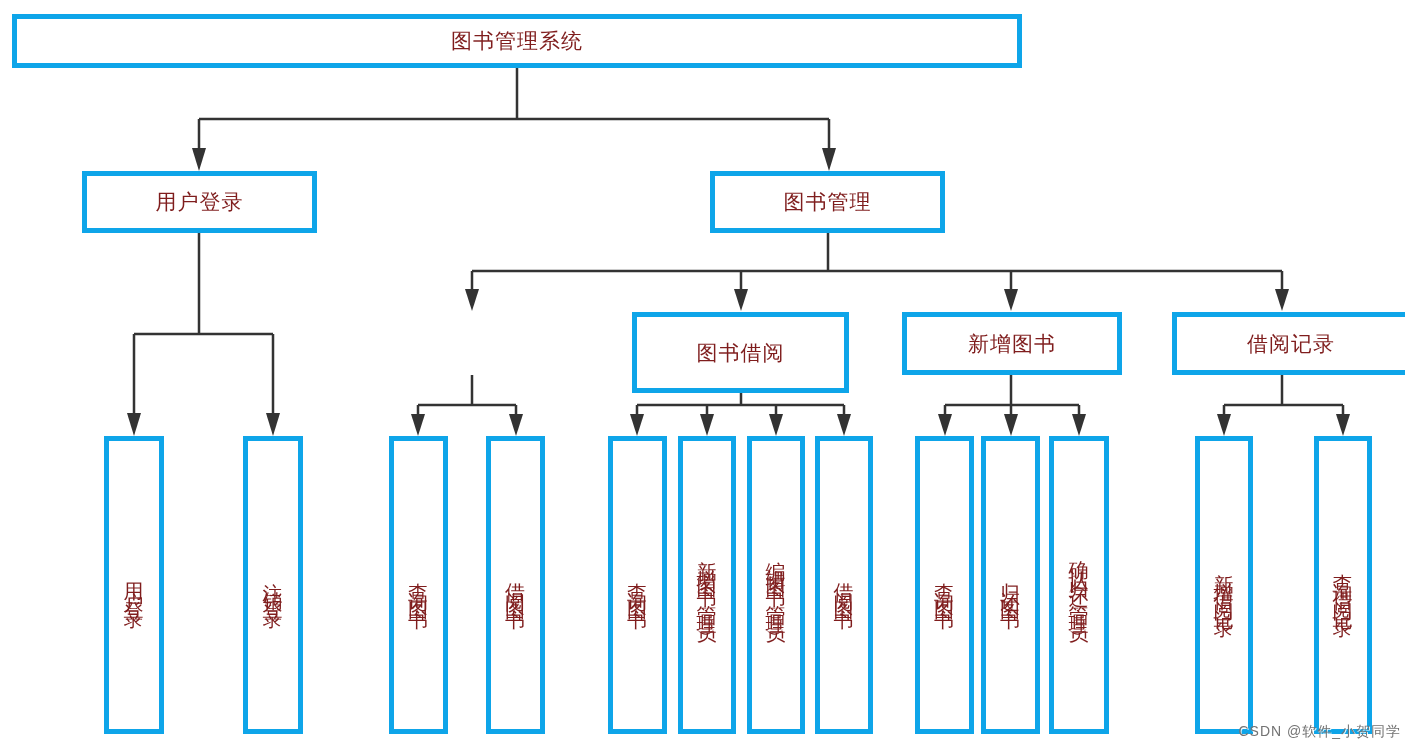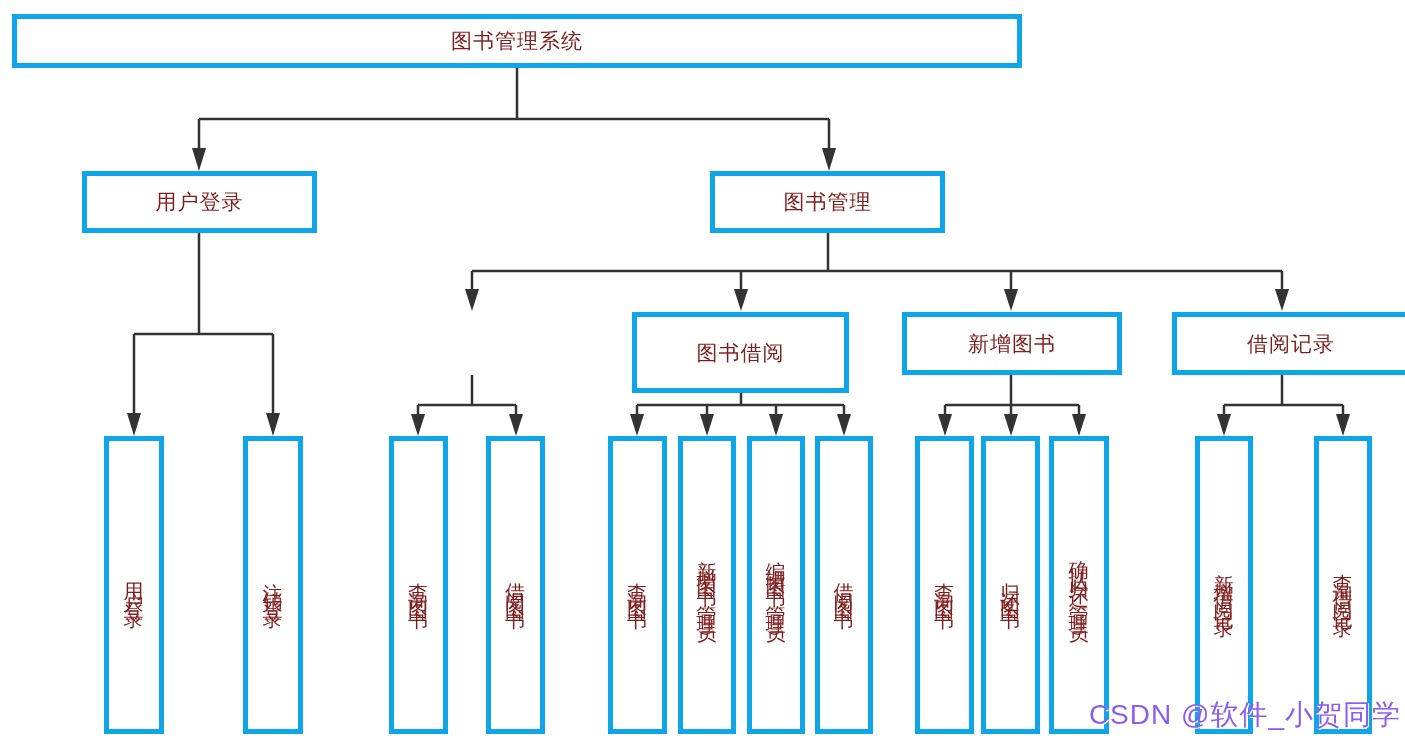--- a/index.html
+++ b/index.html
@@ -10,22 +10,22 @@
     border:5px solid #0ea5e9; background:#ffffff;
     display:flex; align-items:center; justify-content:center;
     color:#7f1d1d; z-index:1;
   }
   .h-node { font-size:21px; letter-spacing:1px; white-space:nowrap; }
   .v-node span {
     writing-mode:vertical-rl; text-orientation:mixed;
     font-size:20px; line-height:1; letter-spacing:9px; white-space:nowrap;
   }
   .watermark {
-    position:absolute; right:4px; bottom:13px; z-index:3;
-    font-size:28px; color:#8b5cf6; letter-spacing:1px;
+    position:absolute; right:4px; bottom:6px; z-index:3;
+    font-size:14px; color:#737373; letter-spacing:1px;
     text-shadow:1px 1px 0 rgba(255,255,255,0.9);
   }
 </style>
 </head>
 <body>
 
 <div class="canvas">
 
   <svg class="connectors" width="1405" height="747" viewBox="0 0 1405 747">
     <g stroke="#333333" stroke-width="2.5" fill="none">

